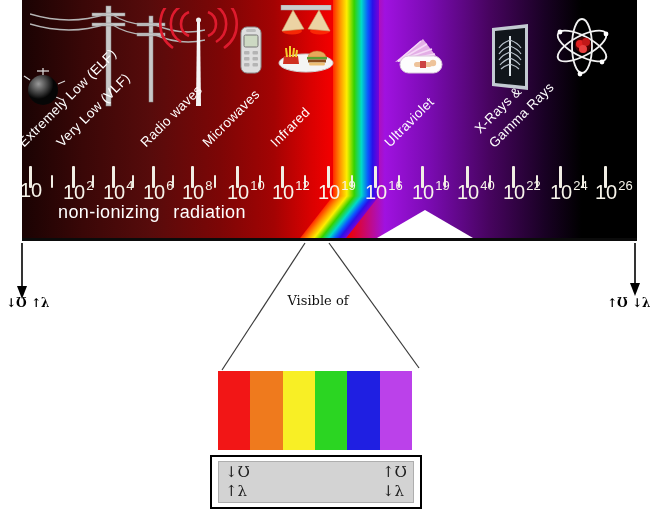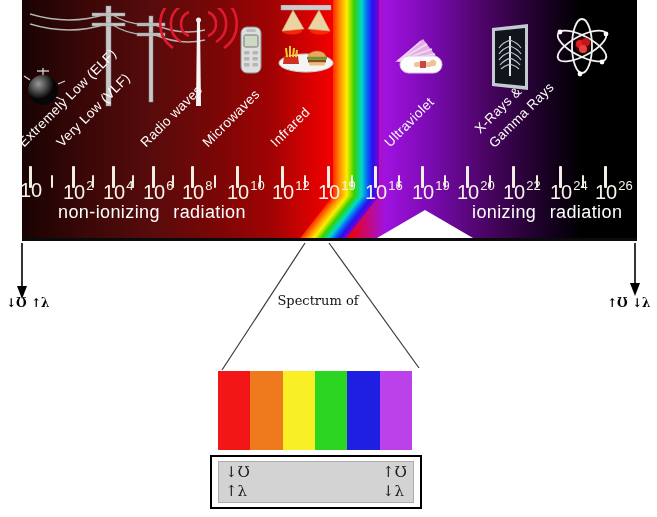--- a/index.html
+++ b/index.html
@@ -240,28 +240,27 @@
         <div class="s-label" style="left: -2px;"><span>10</span></div>
         <div class="s-label" style="left: 41px;"><span>10</span><sup>2</sup></div>
         <div class="s-label" style="left: 81px;"><span>10</span><sup>4</sup></div>
         <div class="s-label" style="left: 121px;"><span>10</span><sup>6</sup></div>
         <div class="s-label" style="left: 160px;"><span>10</span><sup>8</sup></div>
         <div class="s-label" style="left: 205px;"><span>10</span><sup>10</sup></div>
         <div class="s-label" style="left: 250px;"><span>10</span><sup>12</sup></div>
         <div class="s-label" style="left: 296px;"><span>10</span><sup>19</sup></div>
         <div class="s-label" style="left: 343px;"><span>10</span><sup>16</sup></div>
         <div class="s-label" style="left: 390px;"><span>10</span><sup>19</sup></div>
-        <div class="s-label" style="left: 435px;"><span>10</span><sup>20</sup></div>
+        <div class="s-label" style="left: 435px;"><span>10</span><sup>40</sup></div>
         <div class="s-label" style="left: 481px;"><span>10</span><sup>22</sup></div>
         <div class="s-label" style="left: 528px;"><span>10</span><sup>24</sup></div>
         <div class="s-label" style="left: 573px;"><span>10</span><sup>26</sup></div>
       </div>
 
     <div class="radiation non">non-ionizing radiation</div>
-    <div class="radiation ion">ionizing radiation</div>
 
     <div class="wedge"></div>
   </div>
 
   <svg class="arrow-svg" style="left:16px;top:243px;" width="12" height="56" viewBox="0 0 12 56">
     <line x1="6" y1="0" x2="6" y2="44" stroke="#000" stroke-width="1.6"></line>
     <polygon points="1,43 11,43 6,56" fill="#000"></polygon>
   </svg>
   <div class="arrow-text" style="left:6px;top:296px;">↓Ʊ ↑λ</div>
 
@@ -270,21 +269,21 @@
     <polygon points="1,40 11,40 6,53" fill="#000"></polygon>
   </svg>
   <div class="arrow-text" style="left:607px;top:296px;">↑Ʊ ↓λ</div>
 
   <svg class="tri-svg" viewBox="0 0 240 132">
     <line x1="105" y1="2" x2="22" y2="129" stroke="#3a3a3a" stroke-width="1.2"></line>
     <line x1="129" y1="2" x2="219" y2="127" stroke="#3a3a3a" stroke-width="1.2"></line>
   </svg>
 
   <div class="caption">
-    <div>Spectrum of</div>
+    <div>Visible of</div>
   </div>
 
   <div id="colorbar" class="colorbar">
       <div class="seg" style="background: rgb(242, 22, 22);"></div>
       <div class="seg" style="background: rgb(239, 122, 29);"></div>
       <div class="seg" style="background: rgb(248, 239, 37);"></div>
       <div class="seg" style="background: rgb(43, 213, 34);"></div>
       <div class="seg" style="background: rgb(31, 31, 226);"></div>
       <div class="seg" style="background: rgb(187, 65, 234);"></div>
     </div>

